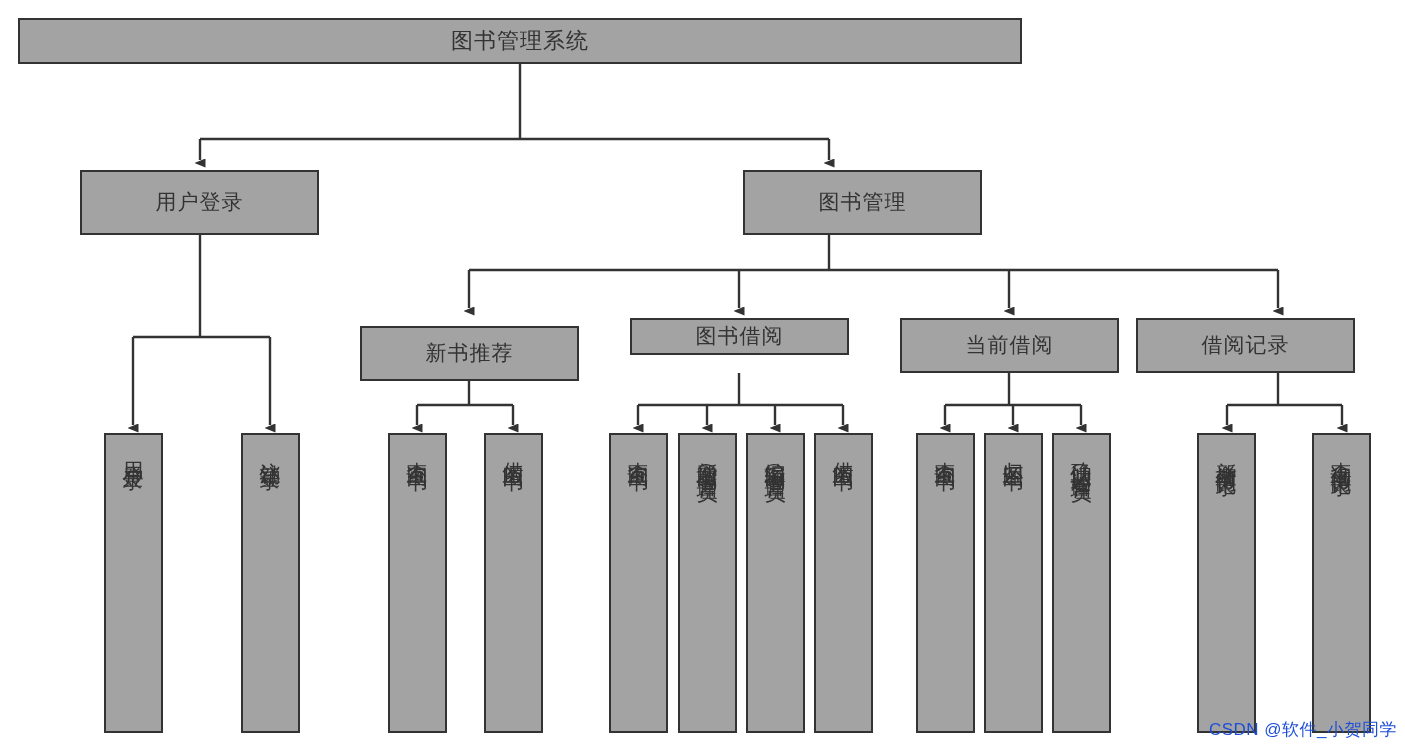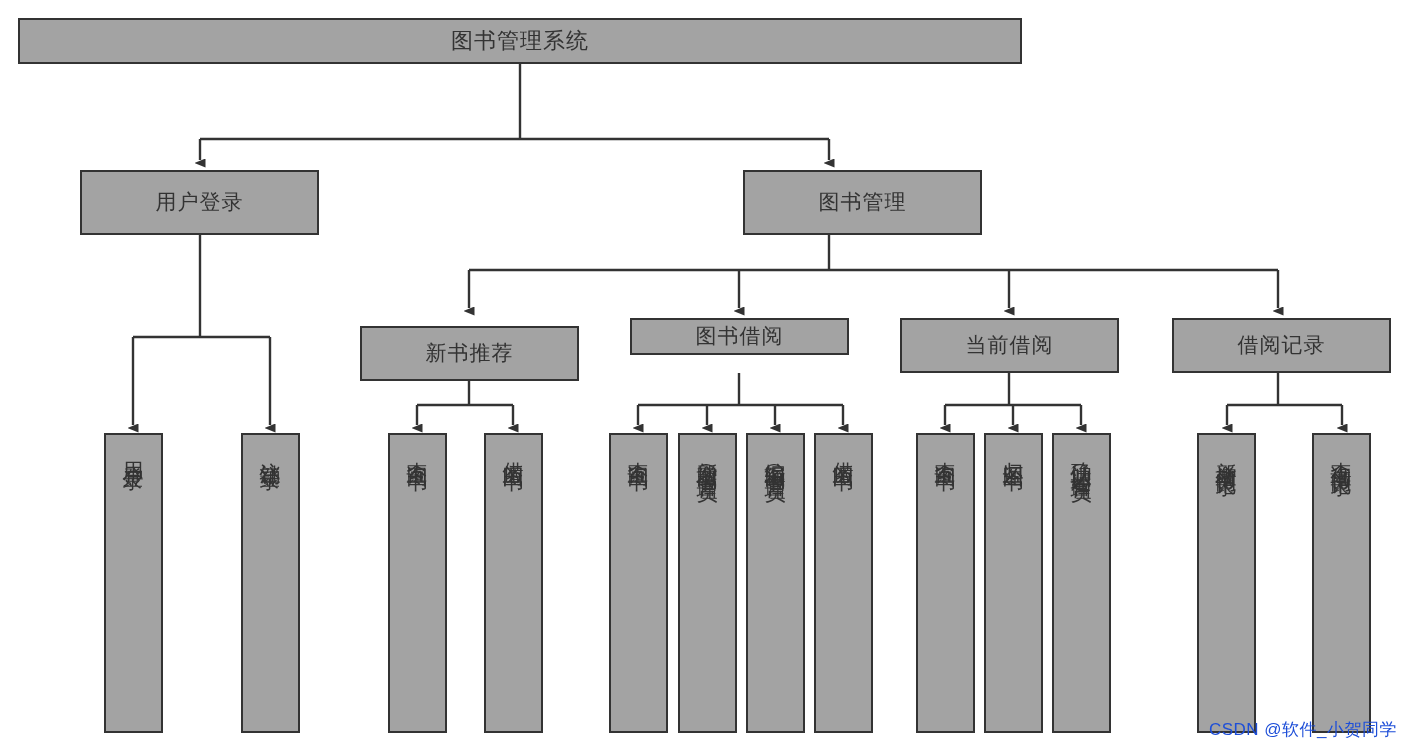--- a/index.html
+++ b/index.html
@@ -150,21 +150,21 @@
   </div>
 
   <div class="node horiz" style="left:630px; top:318px; width:219px; height:37px;">
     <span class="label">图书借阅</span>
   </div>
 
   <div class="node horiz" style="left:900px; top:318px; width:219px; height:55px;">
     <span class="label">当前借阅</span>
   </div>
 
-  <div class="node horiz" style="left:1172px; top:318px; width:219px; height:55px;">
+  <div class="node horiz" style="left:1136px; top:318px; width:219px; height:55px;">
     <span class="label">借阅记录</span>
   </div>
 
   <div class="node vert" style="left:104px; top:433px; width:59px; height:300px;">
     <span class="label">用户登录</span>
   </div>
 
   <div class="node vert" style="left:241px; top:433px; width:59px; height:300px;">
     <span class="label">注销登录</span>
   </div>

